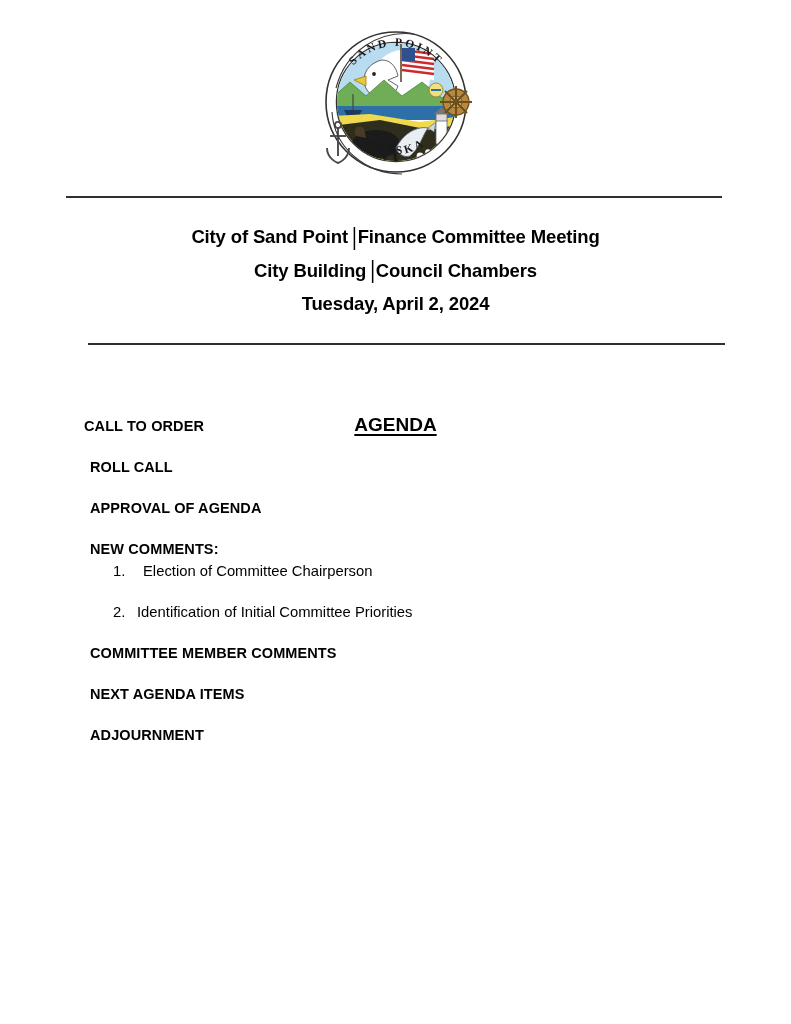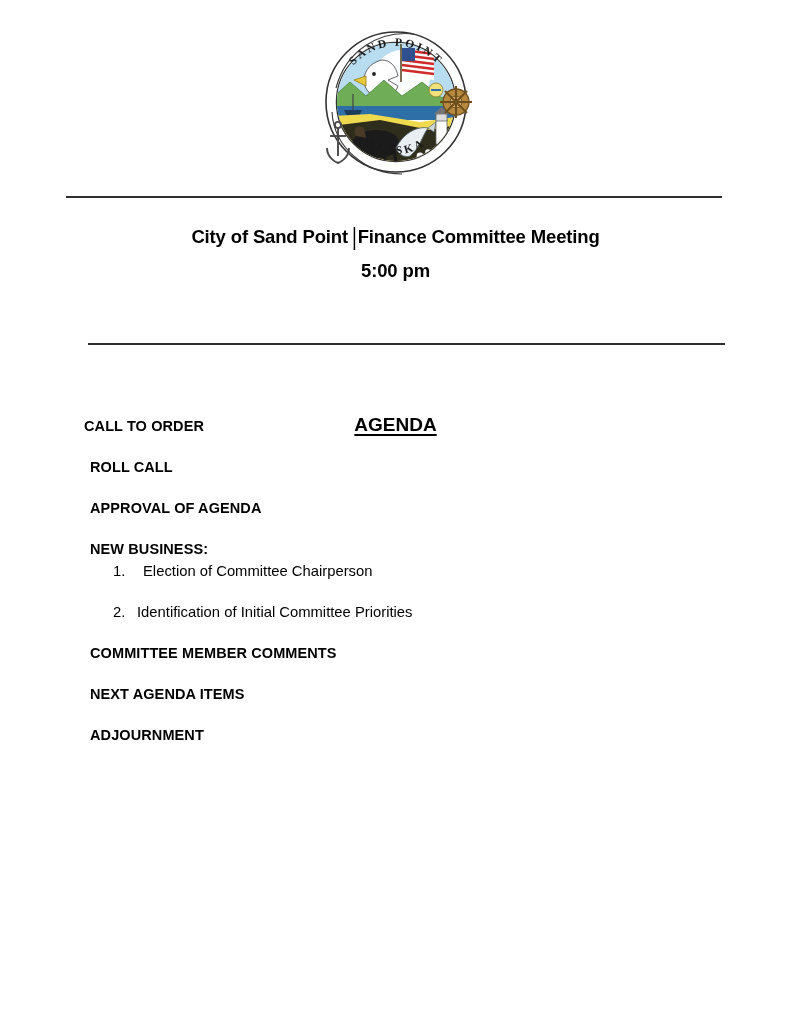--- a/index.html
+++ b/index.html
@@ -237,39 +237,42 @@
   </div>
 </div>
 
 <div class="header-block">
   <div class="rule-top"></div>
 
   <div class="title-lines">
     <div class="title-line">
       <span>City of Sand Point</span><span class="pipe">|</span><span>Finance Committee Meeting</span>
     </div>
-    <div class="title-line">5:00 pm</div>
+    <div class="title-line">
+      <span>City Building</span><span class="pipe">|</span><span>Council Chambers</span>
+    </div>
+    <div class="title-line">Tuesday, April 2, 2024</div>
   </div>
 
   <div class="rule-bottom"></div>
 </div>
 
 <div class="agenda-heading">
   <span>AGENDA</span>
 </div>
 
 <div class="agenda-body">
 
   <div class="agenda-item" style="left:84px; top:0px;">CALL TO ORDER</div>
 
   <div class="agenda-item" style="left:90px; top:41px;text-align:right;">ROLL CALL</div>
 
   <div class="agenda-item" style="left:90px; top:82px;">APPROVAL OF AGENDA</div>
 
-  <div class="agenda-item" style="left:90px; top:123px;">NEW BUSINESS:</div>
+  <div class="agenda-item" style="left:90px; top:123px;">NEW COMMENTS:</div>
 
   <div class="sub-num" style="left:113px; top:145px;">1.</div>
   <div class="sub-item" style="left:143px; top:145px;">Election of Committee Chairperson</div>
 
   <div class="sub-num" style="left:113px; top:186px;">2.</div>
   <div class="sub-item" style="left:137px; top:186px;">Identification of Initial Committee Priorities</div>
 
   <div class="agenda-item" style="left:90px; top:227px;">COMMITTEE MEMBER COMMENTS</div>
 
   <div class="agenda-item" style="left:90px; top:268px;">NEXT AGENDA ITEMS</div>

